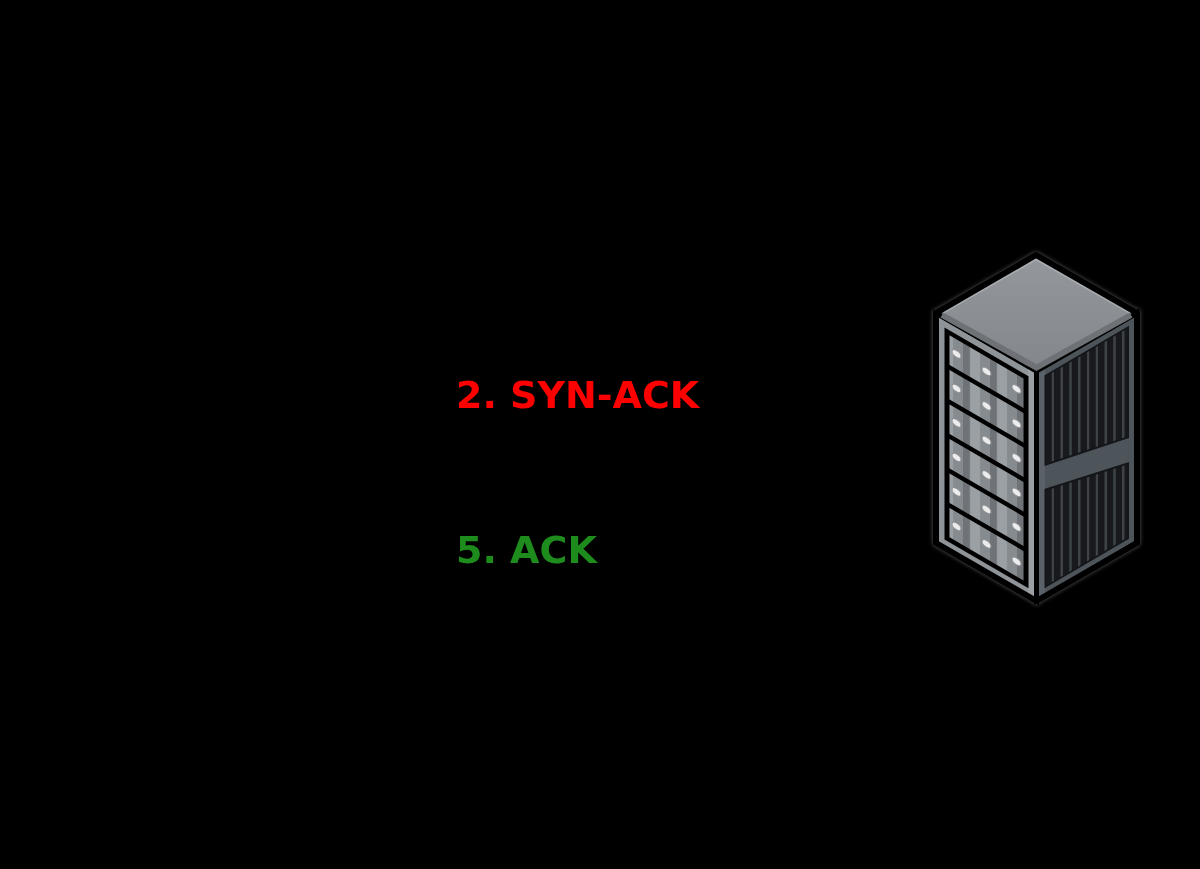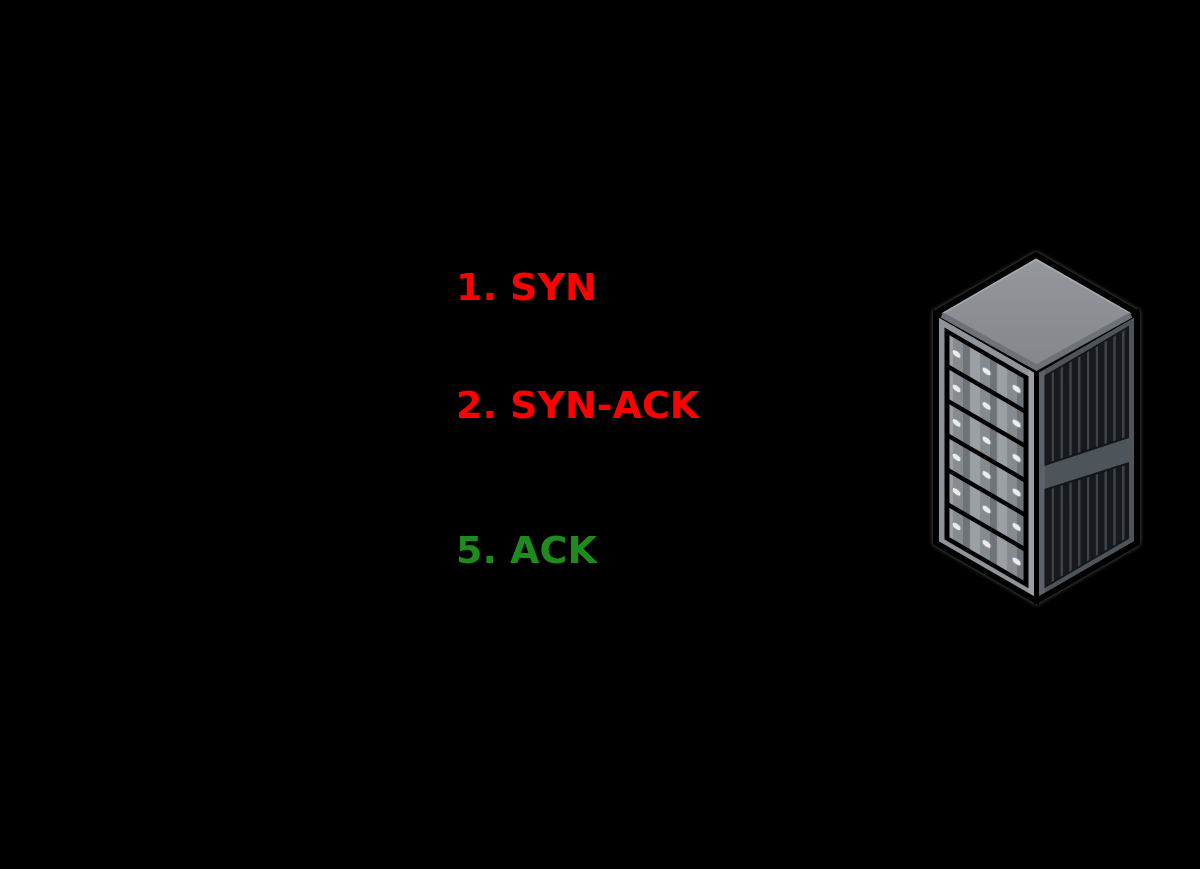--- a/index.html
+++ b/index.html
@@ -14,39 +14,38 @@
   .step-label {
     position: absolute;
     left: 456px;
     font-size: 38px;
     font-weight: bold;
     line-height: 1;
     letter-spacing: 0px;
     white-space: nowrap;
   }
   #step-1 { top: 268px; }
-  #step-2 { top: 386px; text-align: right; }
+  #step-2 { top: 376px; text-align: right; }
   #step-3 { top: 531px; }
   #server-rack {
     position: absolute;
     left: 916px;
     top: 243px;
     width: 245px;
     height: 375px;
   }
   #server-rack svg {
     filter: drop-shadow(0 0 2px rgba(195,200,205,0.45));
   }
 </style>
 </head>
 <body>
 
 <div id="canvas">
 
-  <div id="step-1" class="step-label" style="color: rgb(255, 0, 0);">1. SYN</div>
 
   <div id="step-2" class="step-label" style="color: rgb(255, 0, 0);">2. SYN-ACK</div>
 
   <div id="step-3" class="step-label" style="color: rgb(29, 140, 29);">5. ACK</div>
 
   <div id="server-rack">
     <svg viewBox="916 243 245 375" width="245" height="375" xmlns="http://www.w3.org/2000/svg">
       <defs>
         <linearGradient id="gTop" x1="0" y1="0" x2="0" y2="1">
           <stop offset="0" stop-color="#94989c"></stop>

